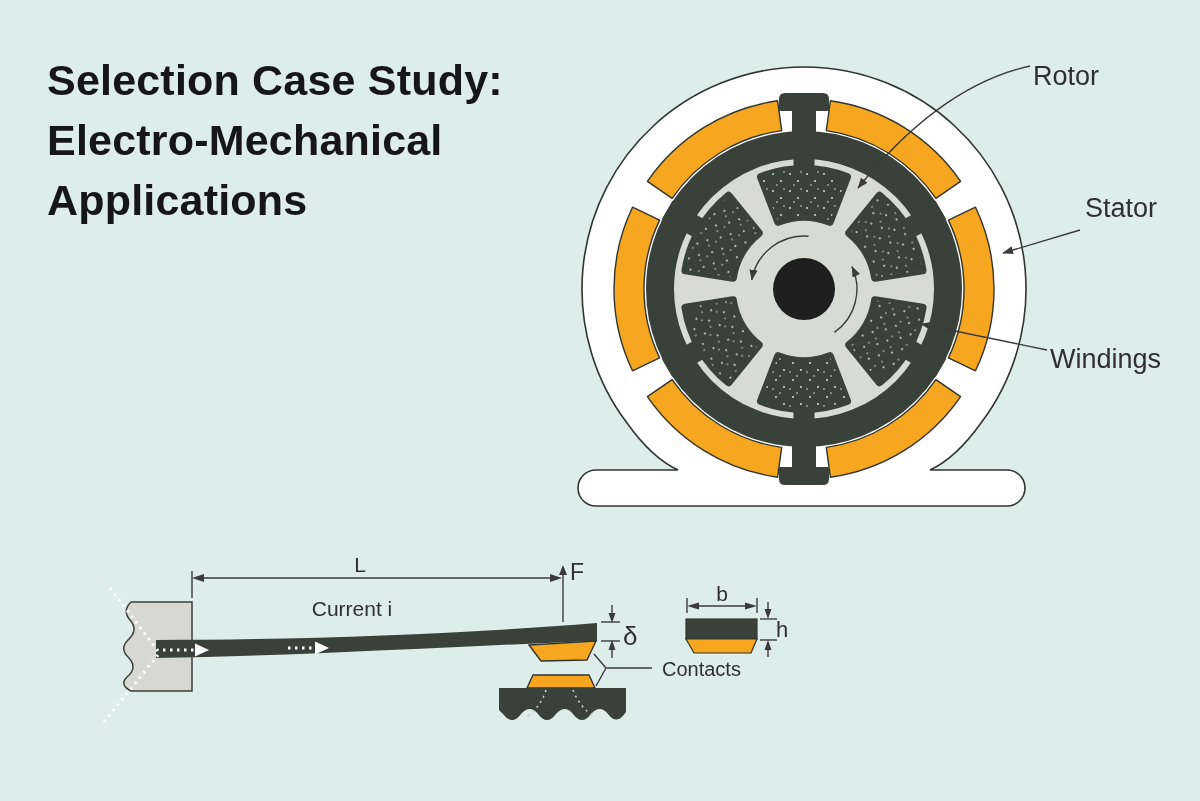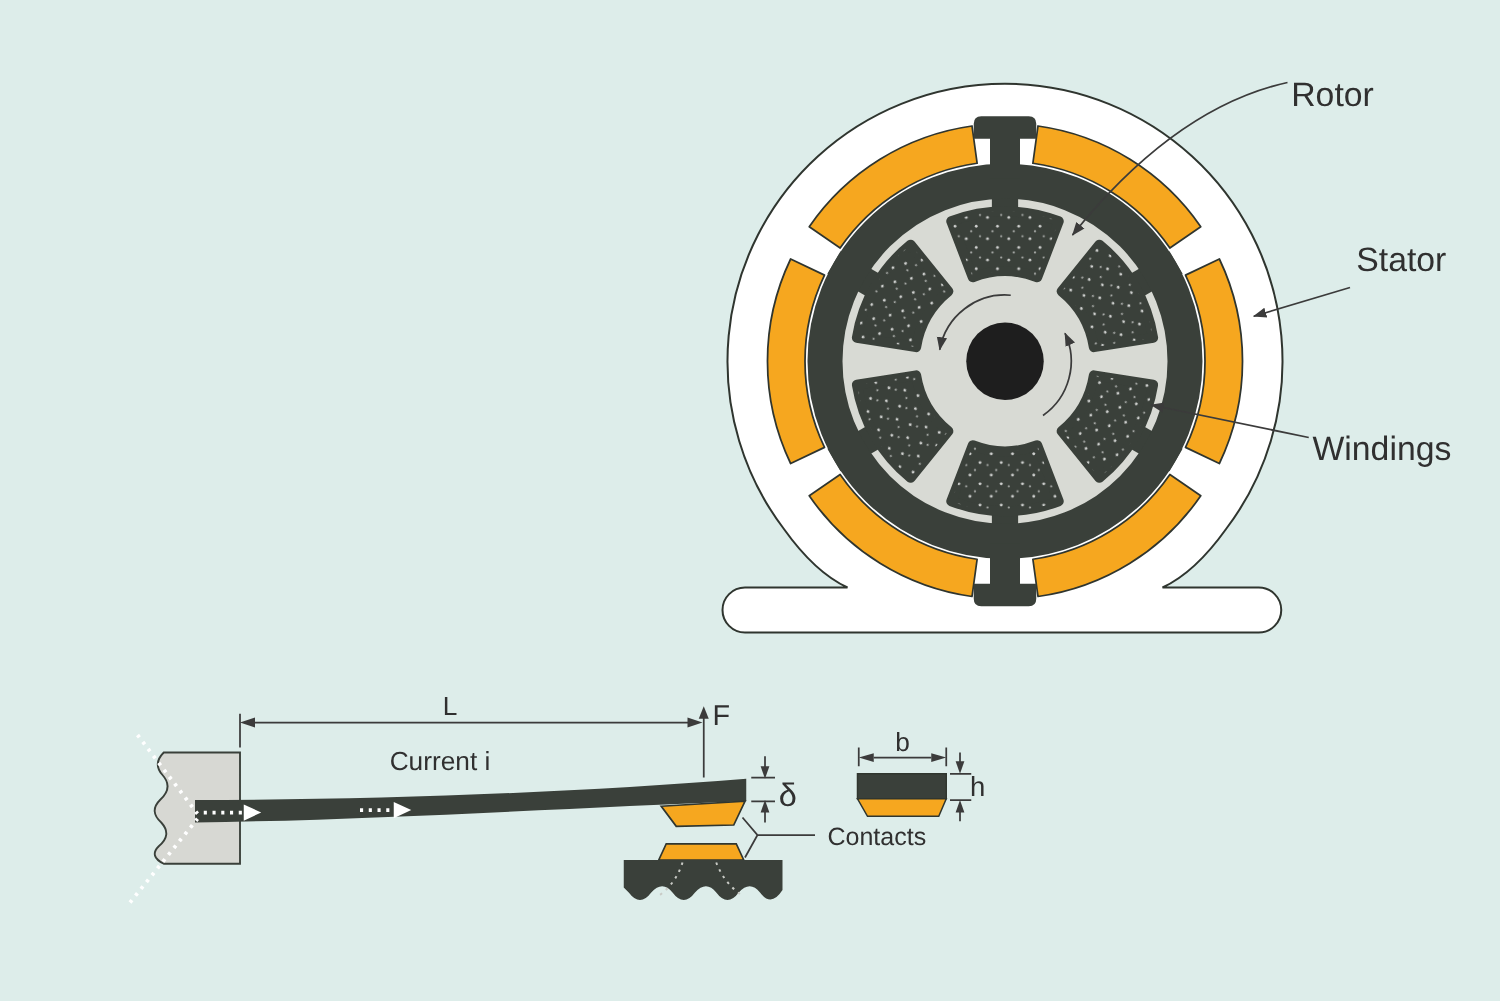--- a/index.html
+++ b/index.html
@@ -149,14 +149,19 @@
           <line class="dim" x1="760" y1="619" x2="777" y2="619"></line>
           <line class="dim" x1="760" y1="640" x2="777" y2="640"></line>
           <line class="dim" x1="768" y1="657" x2="768" y2="645"></line>
           <polygon class="dimfill" points="768,640 764.5,650 771.5,650"></polygon>
         </g>
         <text x="776" y="637" font-size="22">h</text>
       </g>
     </g>
   </svg>
 
+  <div class="title">
+    <div>Selection Case Study:</div>
+    <div>Electro-Mechanical</div>
+    <div>Applications</div>
+  </div>
 
 </div>
 
 </body></html>

